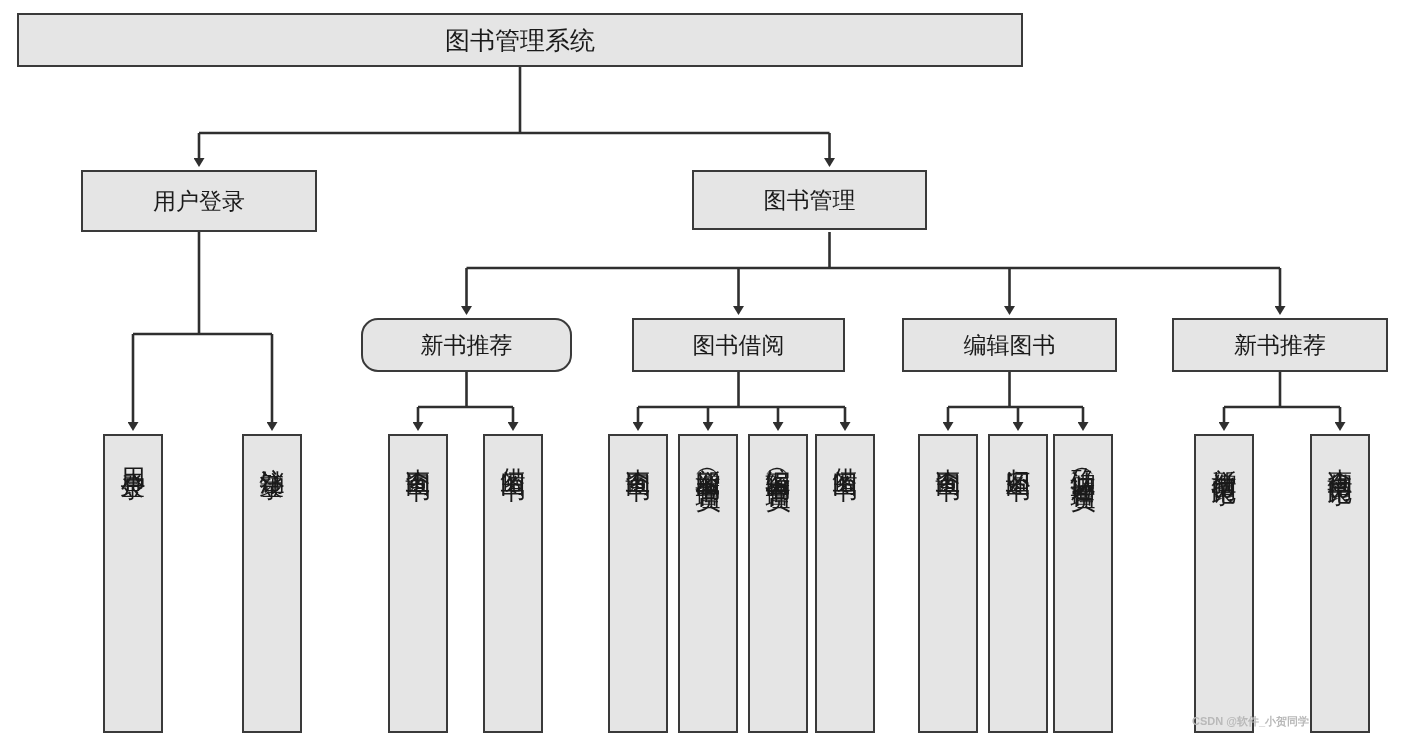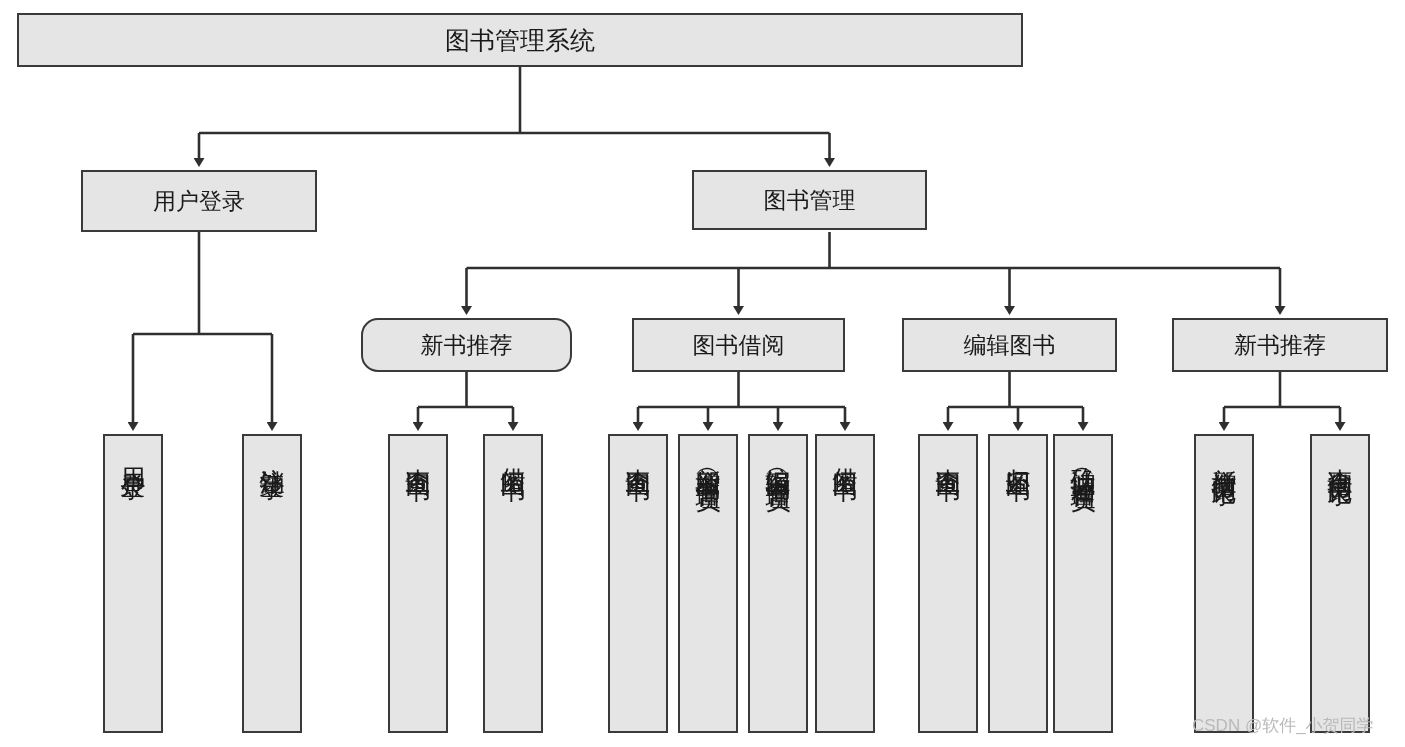--- a/index.html
+++ b/index.html
@@ -57,25 +57,26 @@
     line-height: 1;
     white-space: normal;
   }
   .node.root .node-label {
     font-size: 25px;
   }
   #watermark {
     position: absolute;
     left: 1192px;
     top: 714px;
-    font-size: 17px;
+    font-size: 11px;
     color: #b9b9b9;
     z-index: 5;
     white-space: nowrap;
     pointer-events: none;
+    font-weight: bold;
   }
 </style>
 </head>
 <body>
 
 <div id="canvas">
 
   <svg id="edges" viewBox="0 0 1405 747" xmlns="http://www.w3.org/2000/svg">
     <defs>
       <marker id="arrow" markerWidth="9" markerHeight="11" refX="1" refY="5.5" orient="auto" markerUnits="userSpaceOnUse">

